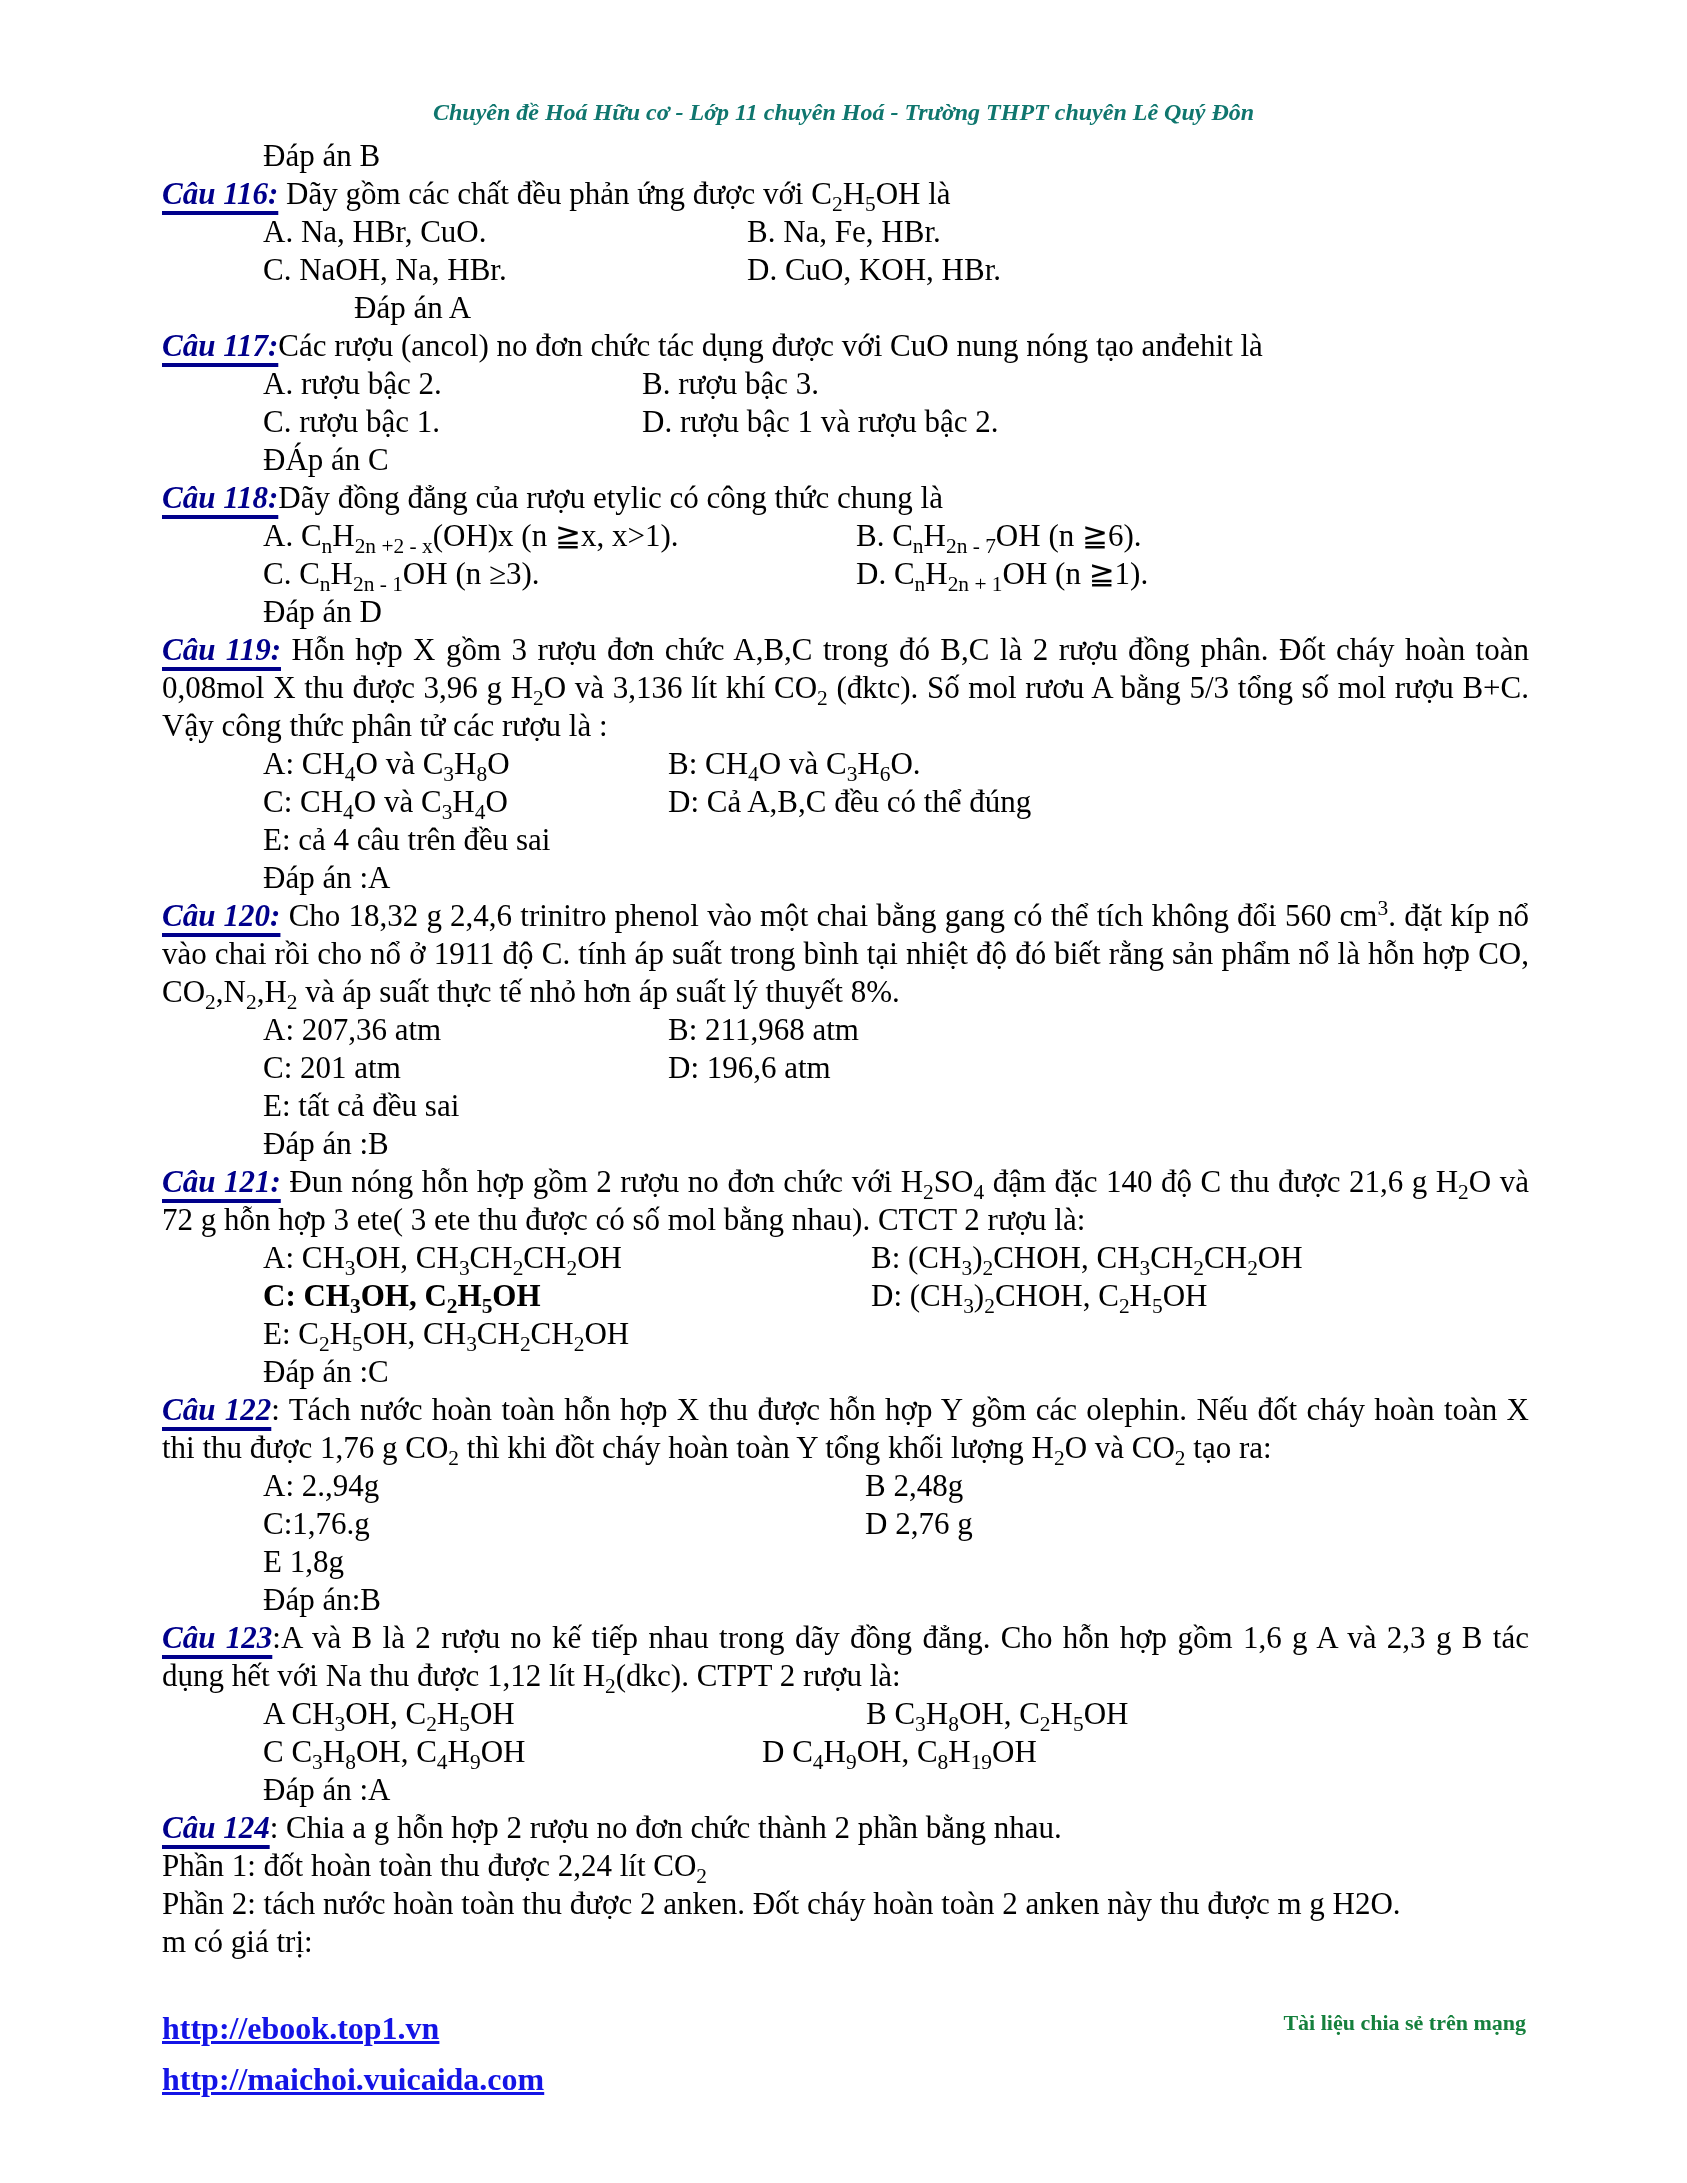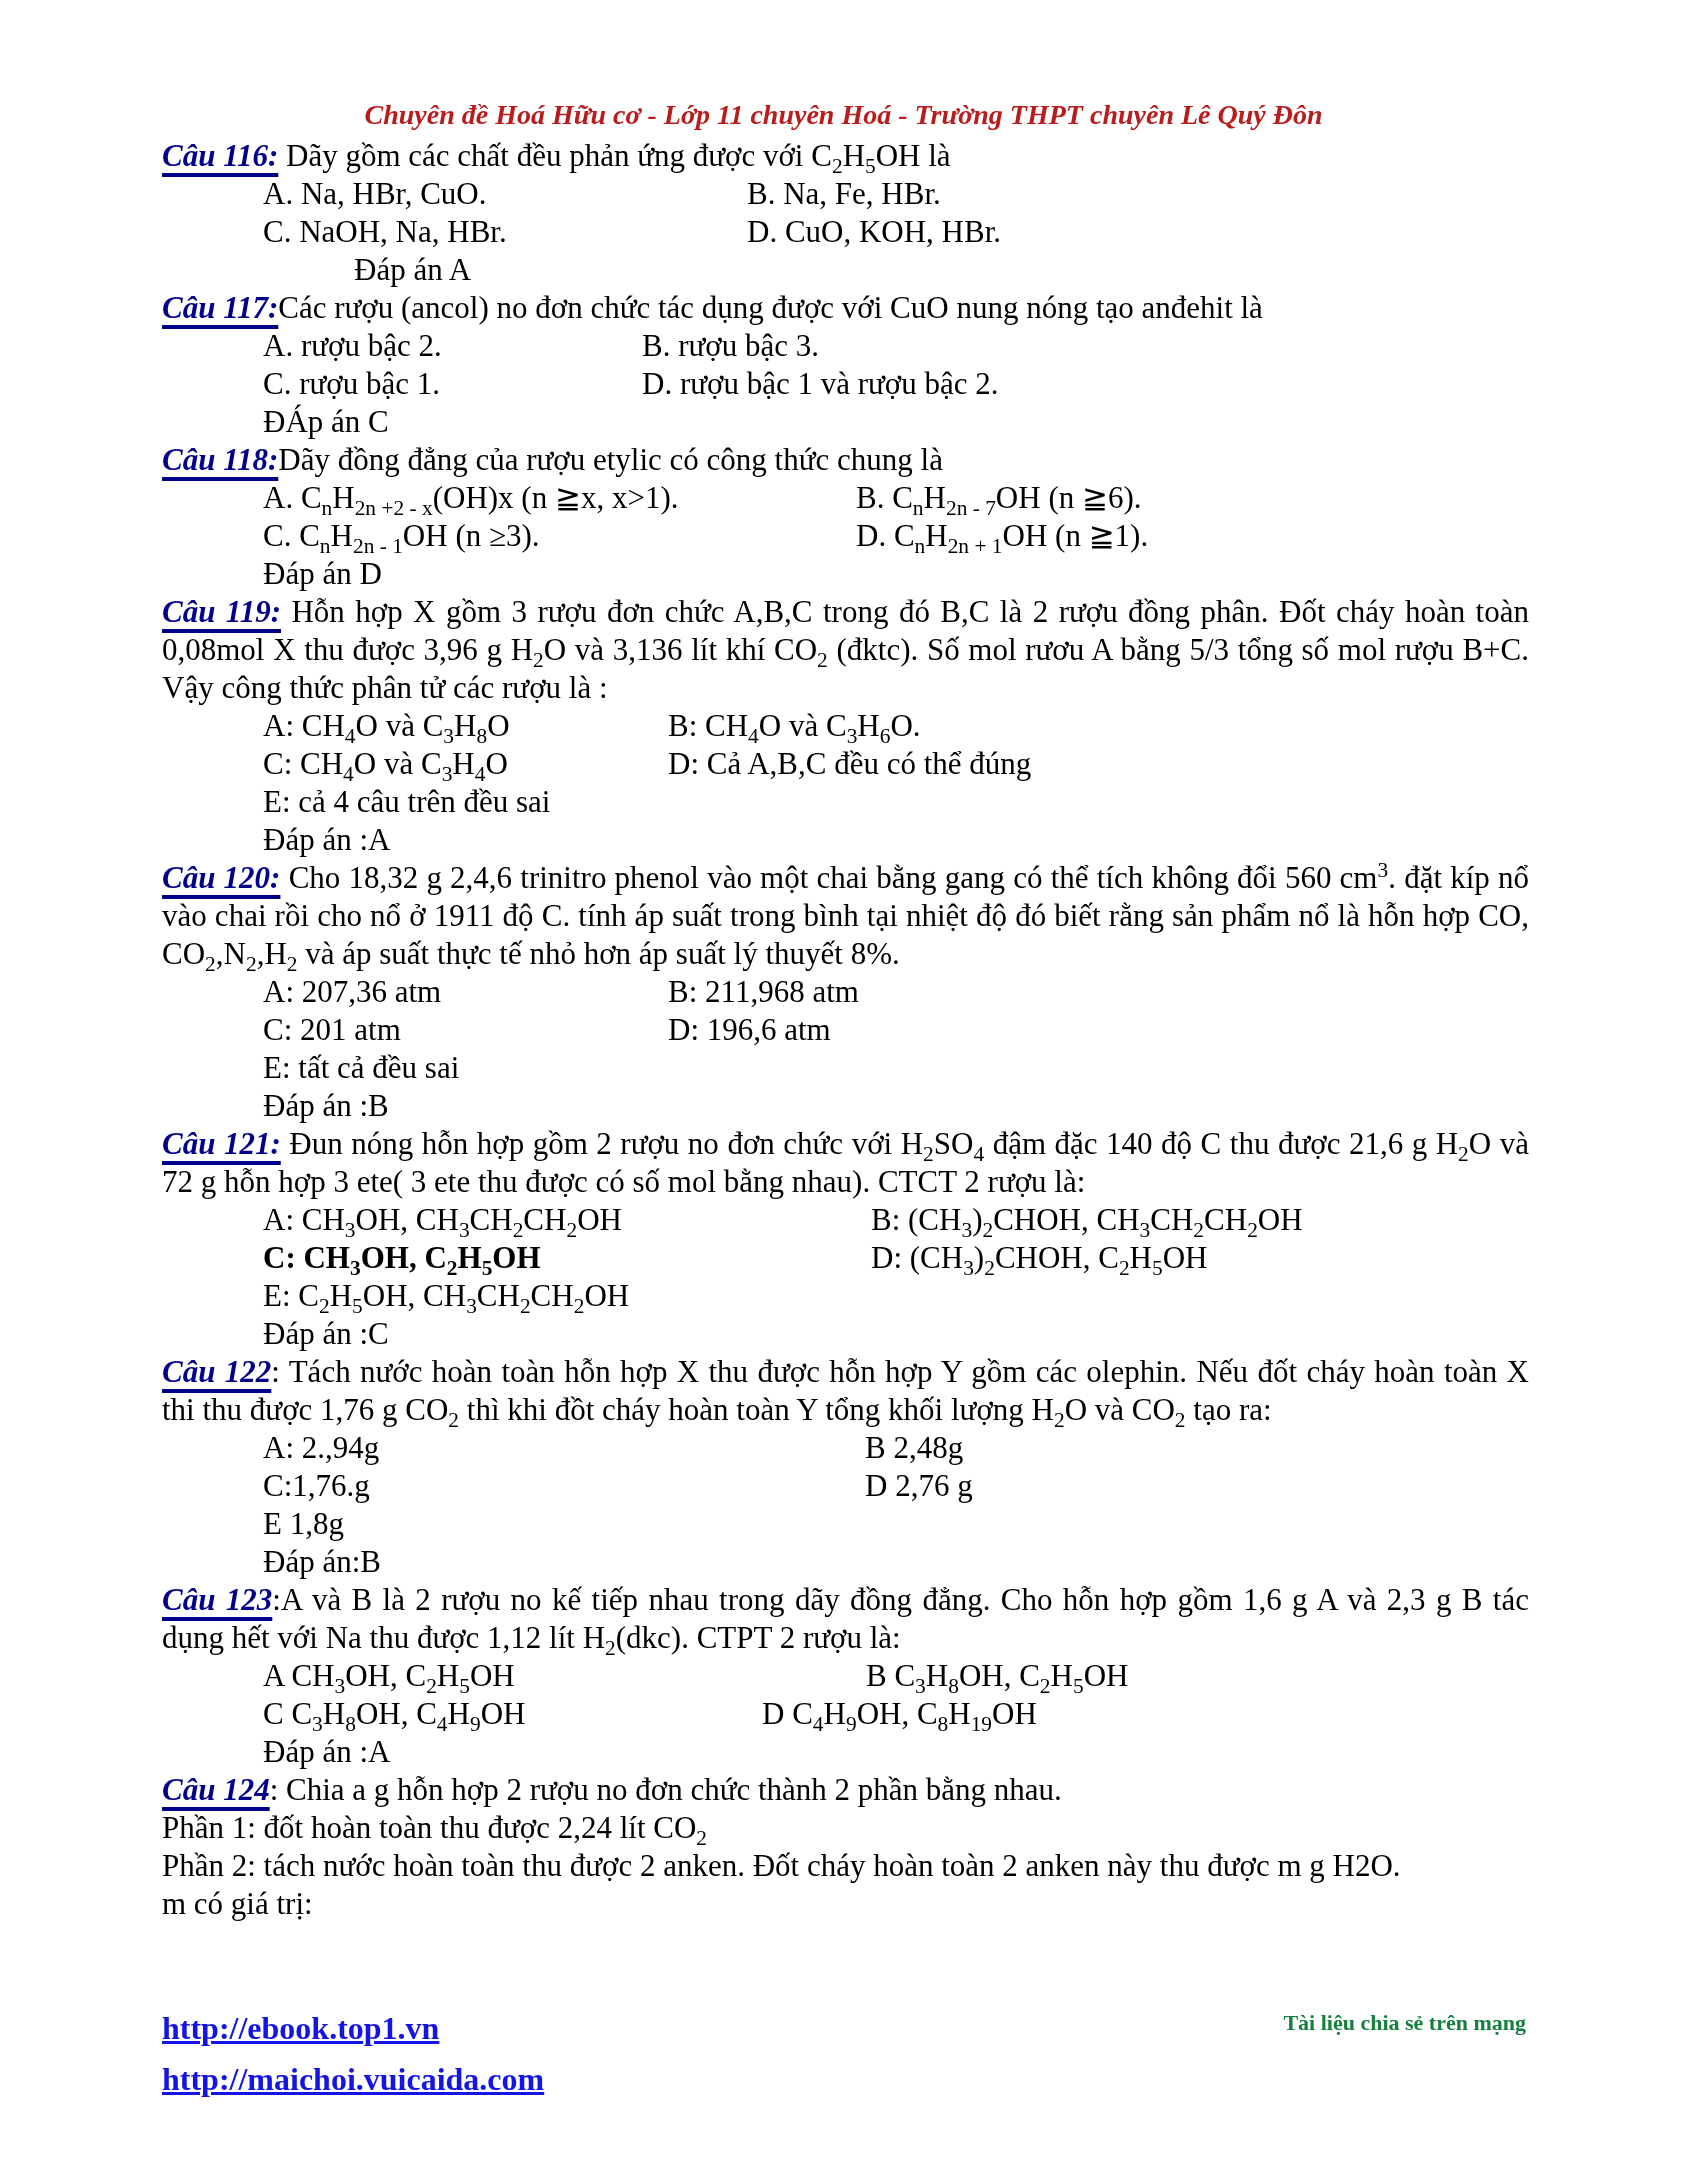--- a/index.html
+++ b/index.html
@@ -3,22 +3,22 @@
 <meta charset="utf-8">
 <style>
   html, body { margin:0; padding:0; }
   body {
     width:1687px; height:2183px; position:relative; overflow:hidden;
     background:#ffffff; color:#000000;
     font-family:"Liberation Serif","DejaVu Serif",serif;
   }
   .title {
     position:absolute; top:99px; left:0; width:1687px;
-    text-align:center; font-size:28px; font-weight:bold; font-style:italic;
-    color:#b91c1c; white-space:nowrap;
+    text-align:center; font-size:24px; font-weight:bold; font-style:italic;
+    color:#0f766e; white-space:nowrap;
   }
   .content {
     position:absolute; left:162px; top:137px; width:1367px;
     font-size:31px; line-height:38px;
   }
   .q { margin:0; text-align:justify; }
   .qlabel {
     font-weight:bold; font-style:italic; color:#00008b;
     text-decoration:underline; text-decoration-thickness:4.1px; text-underline-offset:6.6px;
   }
@@ -36,20 +36,21 @@
     position:absolute; right:161px; top:2010px; color:#15803d; font-size:22px;
     font-weight:bold; white-space:nowrap;
   }
 </style>
 </head>
 <body>
 
 <div class="title">Chuyên đề Hoá Hữu cơ - Lớp 11 chuyên Hoá - Trường THPT chuyên Lê Quý Đôn</div>
 
 <div class="content">
+    <div class="line" style="margin-left: 101px;">Đáp án B</div>
     <p class="q"><span class="qlabel">Câu 116:</span><span class="qtext"> Dãy gồm các chất đều phản ứng được với C<sub>2</sub>H<sub>5</sub>OH là</span></p>
     <div class="row"><span class="optA" style="margin-left: 101px;">A. Na, HBr, CuO.</span><span class="optB" style="left: 585px;">B. Na, Fe, HBr.</span></div>
     <div class="row"><span class="optA" style="margin-left: 101px;">C. NaOH, Na, HBr.</span><span class="optB" style="left: 585px;">D. CuO, KOH, HBr.</span></div>
     <div class="line" style="margin-left: 192px;">Đáp án A</div>
     <p class="q"><span class="qlabel">Câu 117:</span><span class="qtext">Các rượu (ancol) no đơn chức tác dụng được với CuO nung nóng tạo anđehit là</span></p>
     <div class="row"><span class="optA" style="margin-left: 101px;">A. rượu bậc 2.</span><span class="optB" style="left: 480px;">B. rượu bậc 3.</span></div>
     <div class="row"><span class="optA" style="margin-left: 101px;">C. rượu bậc 1.</span><span class="optB" style="left: 480px;">D. rượu bậc 1 và rượu bậc 2.</span></div>
     <div class="line" style="margin-left: 101px;">ĐÁp án C</div>
     <p class="q"><span class="qlabel">Câu 118:</span><span class="qtext">Dãy đồng đẳng của rượu etylic có công thức chung là</span></p>
     <div class="row"><span class="optA" style="margin-left: 101px;">A. C<sub>n</sub>H<sub>2n +2 - x</sub>(OH)x (n ≧x, x&gt;1).</span><span class="optB" style="left: 694px;">B. C<sub>n</sub>H<sub>2n - 7</sub>OH (n ≧6).</span></div>

